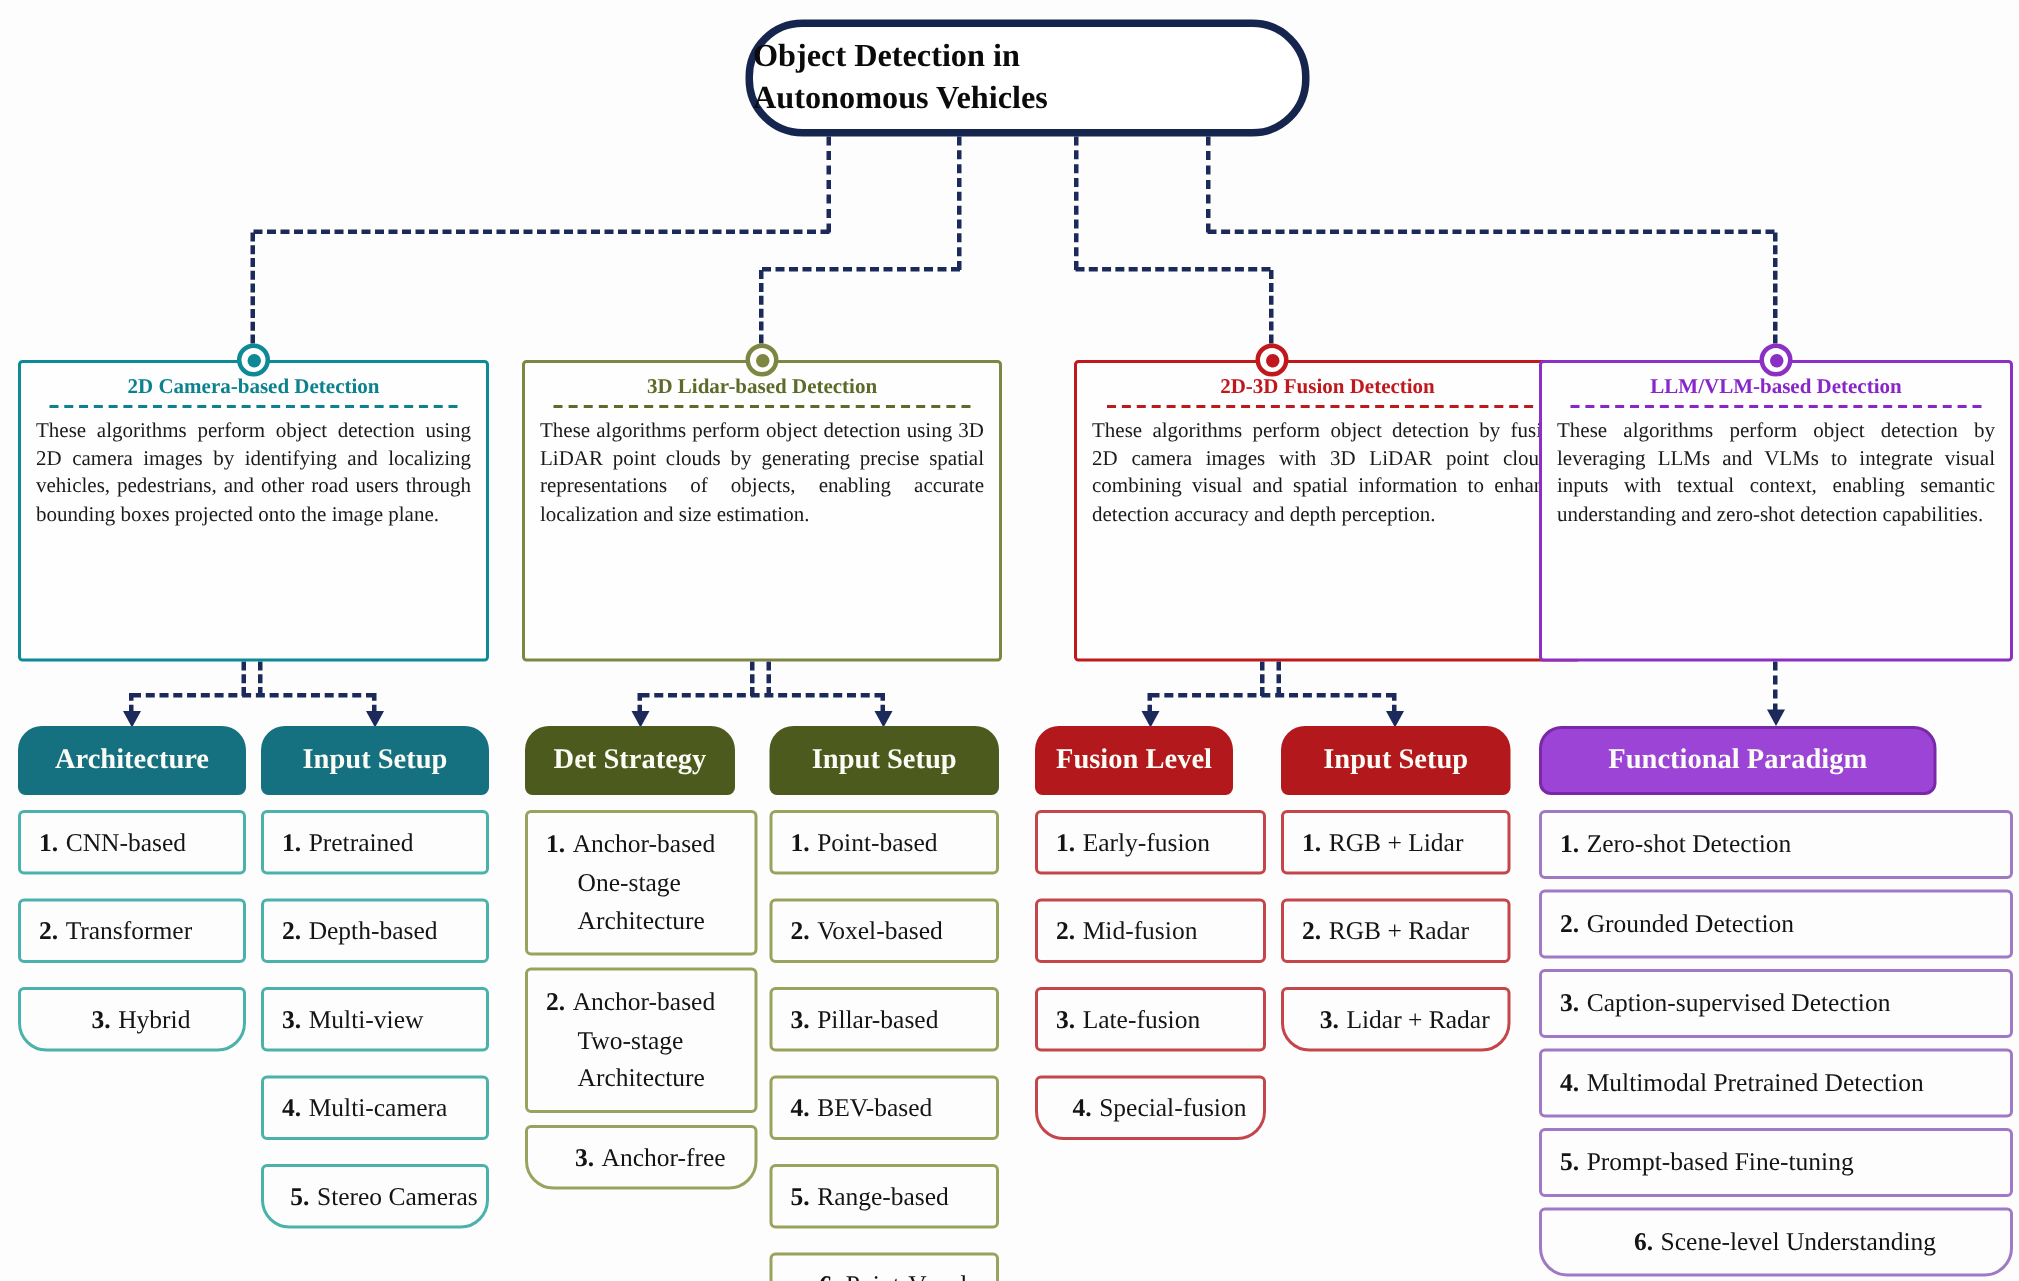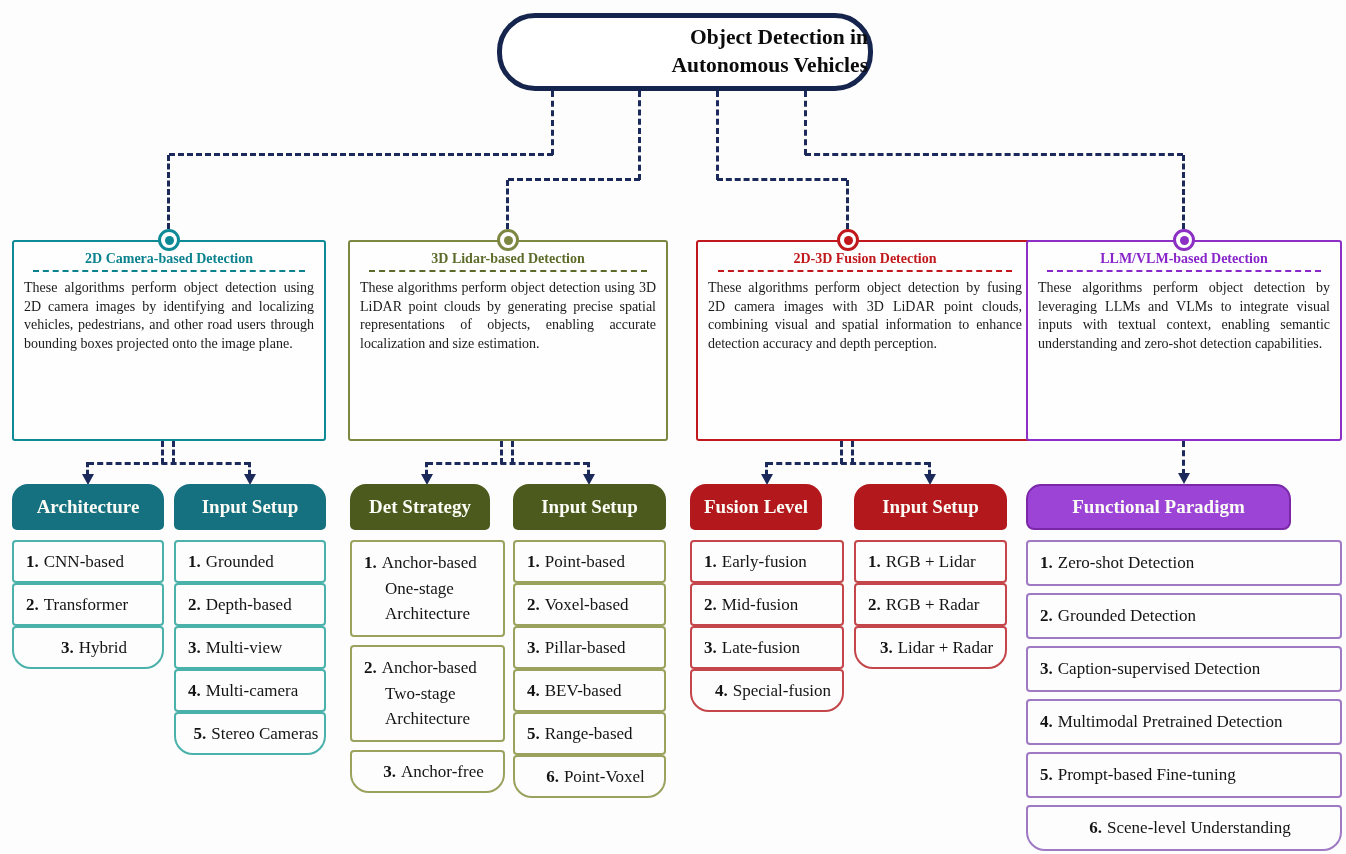--- a/index.html
+++ b/index.html
@@ -12,21 +12,21 @@
   
   .t { --c-main:#0d8a96; --c-title:#0b828e; --c-header:#15707f; --c-item:#4ab1ab; }
   .o { --c-main:#7d8742; --c-title:#5c6b2a; --c-header:#4c5b1d; --c-item:#9aa25e; }
   .r { --c-main:#c0181c; --c-title:#c0181c; --c-header:#b2181c; --c-item:#c4464a; }
   .p { --c-main:#8b2fc5; --c-title:#8826c9; --c-header:#9b44d6; --c-item:#9f79c3; }
 
   
   .root-box {
     position:absolute; left:497px; top:13px; width:376px; height:78px;
     border:5px solid #15254d; border-radius:38px; background:#ffffff;
-    display:flex; flex-direction:column; justify-content:center; align-items:flex-end;
+    display:flex; flex-direction:column; justify-content:center; align-items:flex-start;
     font-size:21.5px; font-weight:bold; color:#0b0b0b; line-height:1.28; text-align:center;
     z-index:3;
   }
 
   
   .vseg { position:absolute; border-left:3px dashed #1b2a5b; width:0; }
   .hseg { position:absolute; border-top:3px dashed #1b2a5b; height:0; }
   .arrowhead {
     position:absolute; width:0; height:0;
     border-left:6px solid transparent; border-right:6px solid transparent;
@@ -57,21 +57,21 @@
   
   .subheader {
     position:absolute; top:484px; height:46px; background:var(--c-header);
     border-radius:16px 16px 5px 5px;
     color:#fcfcf6; font-weight:bold; font-size:19px;
     display:flex; align-items:center; justify-content:center; z-index:2;
   }
   .p .subheader-border, .subheader.pb { border:2.5px solid #7a28a8; border-radius:15px 15px 8px 8px; }
 
   
-  .list { position:absolute; top:540px; display:flex; flex-direction:column; gap:0; z-index:2; }
+  .list { position:absolute; top:540px; display:flex; flex-direction:column; gap:16px; z-index:2; }
   .list.gap8 { gap:8px; }
   .list.pgap { gap:7px; }
   .item {
     background:#fdfdfe; border:2px solid var(--c-item); border-radius:4px;
     height:43px; display:flex; align-items:center;
   }
   .list.pgap .item { height:46px; }
   .item.tall { height:97px; }
   .item:last-child { border-radius:4px 4px 19px 19px;text-align:center; }
   .item .txt { display:block; width:100%; padding-left:33px; text-indent:-21px; font-size:17px; line-height:1.5; color:#141414; }
@@ -125,21 +125,21 @@
   <div class="branch-box t" style="left:12px; width:314px;">
     <div class="branch-title">2D Camera-based Detection</div>
     <div class="branch-sep"></div>
     <div class="branch-desc">These algorithms perform object detection using 2D camera images by identifying and localizing vehicles, pedestrians, and other road users through bounding boxes projected onto the image plane.</div>
   </div>
   <div class="branch-box o" style="left:348px; width:320px;">
     <div class="branch-title">3D Lidar-based Detection</div>
     <div class="branch-sep"></div>
     <div class="branch-desc">These algorithms perform object detection using 3D LiDAR point clouds by generating precise spatial representations of objects, enabling accurate localization and size estimation.</div>
   </div>
-  <div class="branch-box r" style="left:696px; width:338px;">
+  <div class="branch-box r" style="left:716px; width:338px;">
     <div class="branch-title">2D-3D Fusion Detection</div>
     <div class="branch-sep"></div>
     <div class="branch-desc">These algorithms perform object detection by fusing 2D camera images with 3D LiDAR point clouds, combining visual and spatial information to enhance detection accuracy and depth perception.</div>
   </div>
   <div class="branch-box p" style="left:1026px; width:316px;">
     <div class="branch-title">LLM/VLM-based Detection</div>
     <div class="branch-sep"></div>
     <div class="branch-desc">These algorithms perform object detection by leveraging LLMs and VLMs to integrate visual inputs with textual context, enabling semantic understanding and zero-shot detection capabilities.</div>
   </div>
 
@@ -190,21 +190,21 @@
     <div class="item">
         <span class="txt"><span class="num">2.</span><span class="lbl">Transformer</span></span>
       </div>
     <div class="item">
         <span class="txt"><span class="num">3.</span><span class="lbl">Hybrid</span></span>
       </div>
   </div>
 
   <div class="list t" style="left:174px; width:152px;">
     <div class="item">
-        <span class="txt"><span class="num">1.</span><span class="lbl">Grounded</span></span>
+        <span class="txt"><span class="num">1.</span><span class="lbl">Pretrained</span></span>
       </div>
     <div class="item">
         <span class="txt"><span class="num">2.</span><span class="lbl">Depth-based</span></span>
       </div>
     <div class="item">
         <span class="txt"><span class="num">3.</span><span class="lbl">Multi-view</span></span>
       </div>
     <div class="item">
         <span class="txt"><span class="num">4.</span><span class="lbl">Multi-camera</span></span>
       </div>

